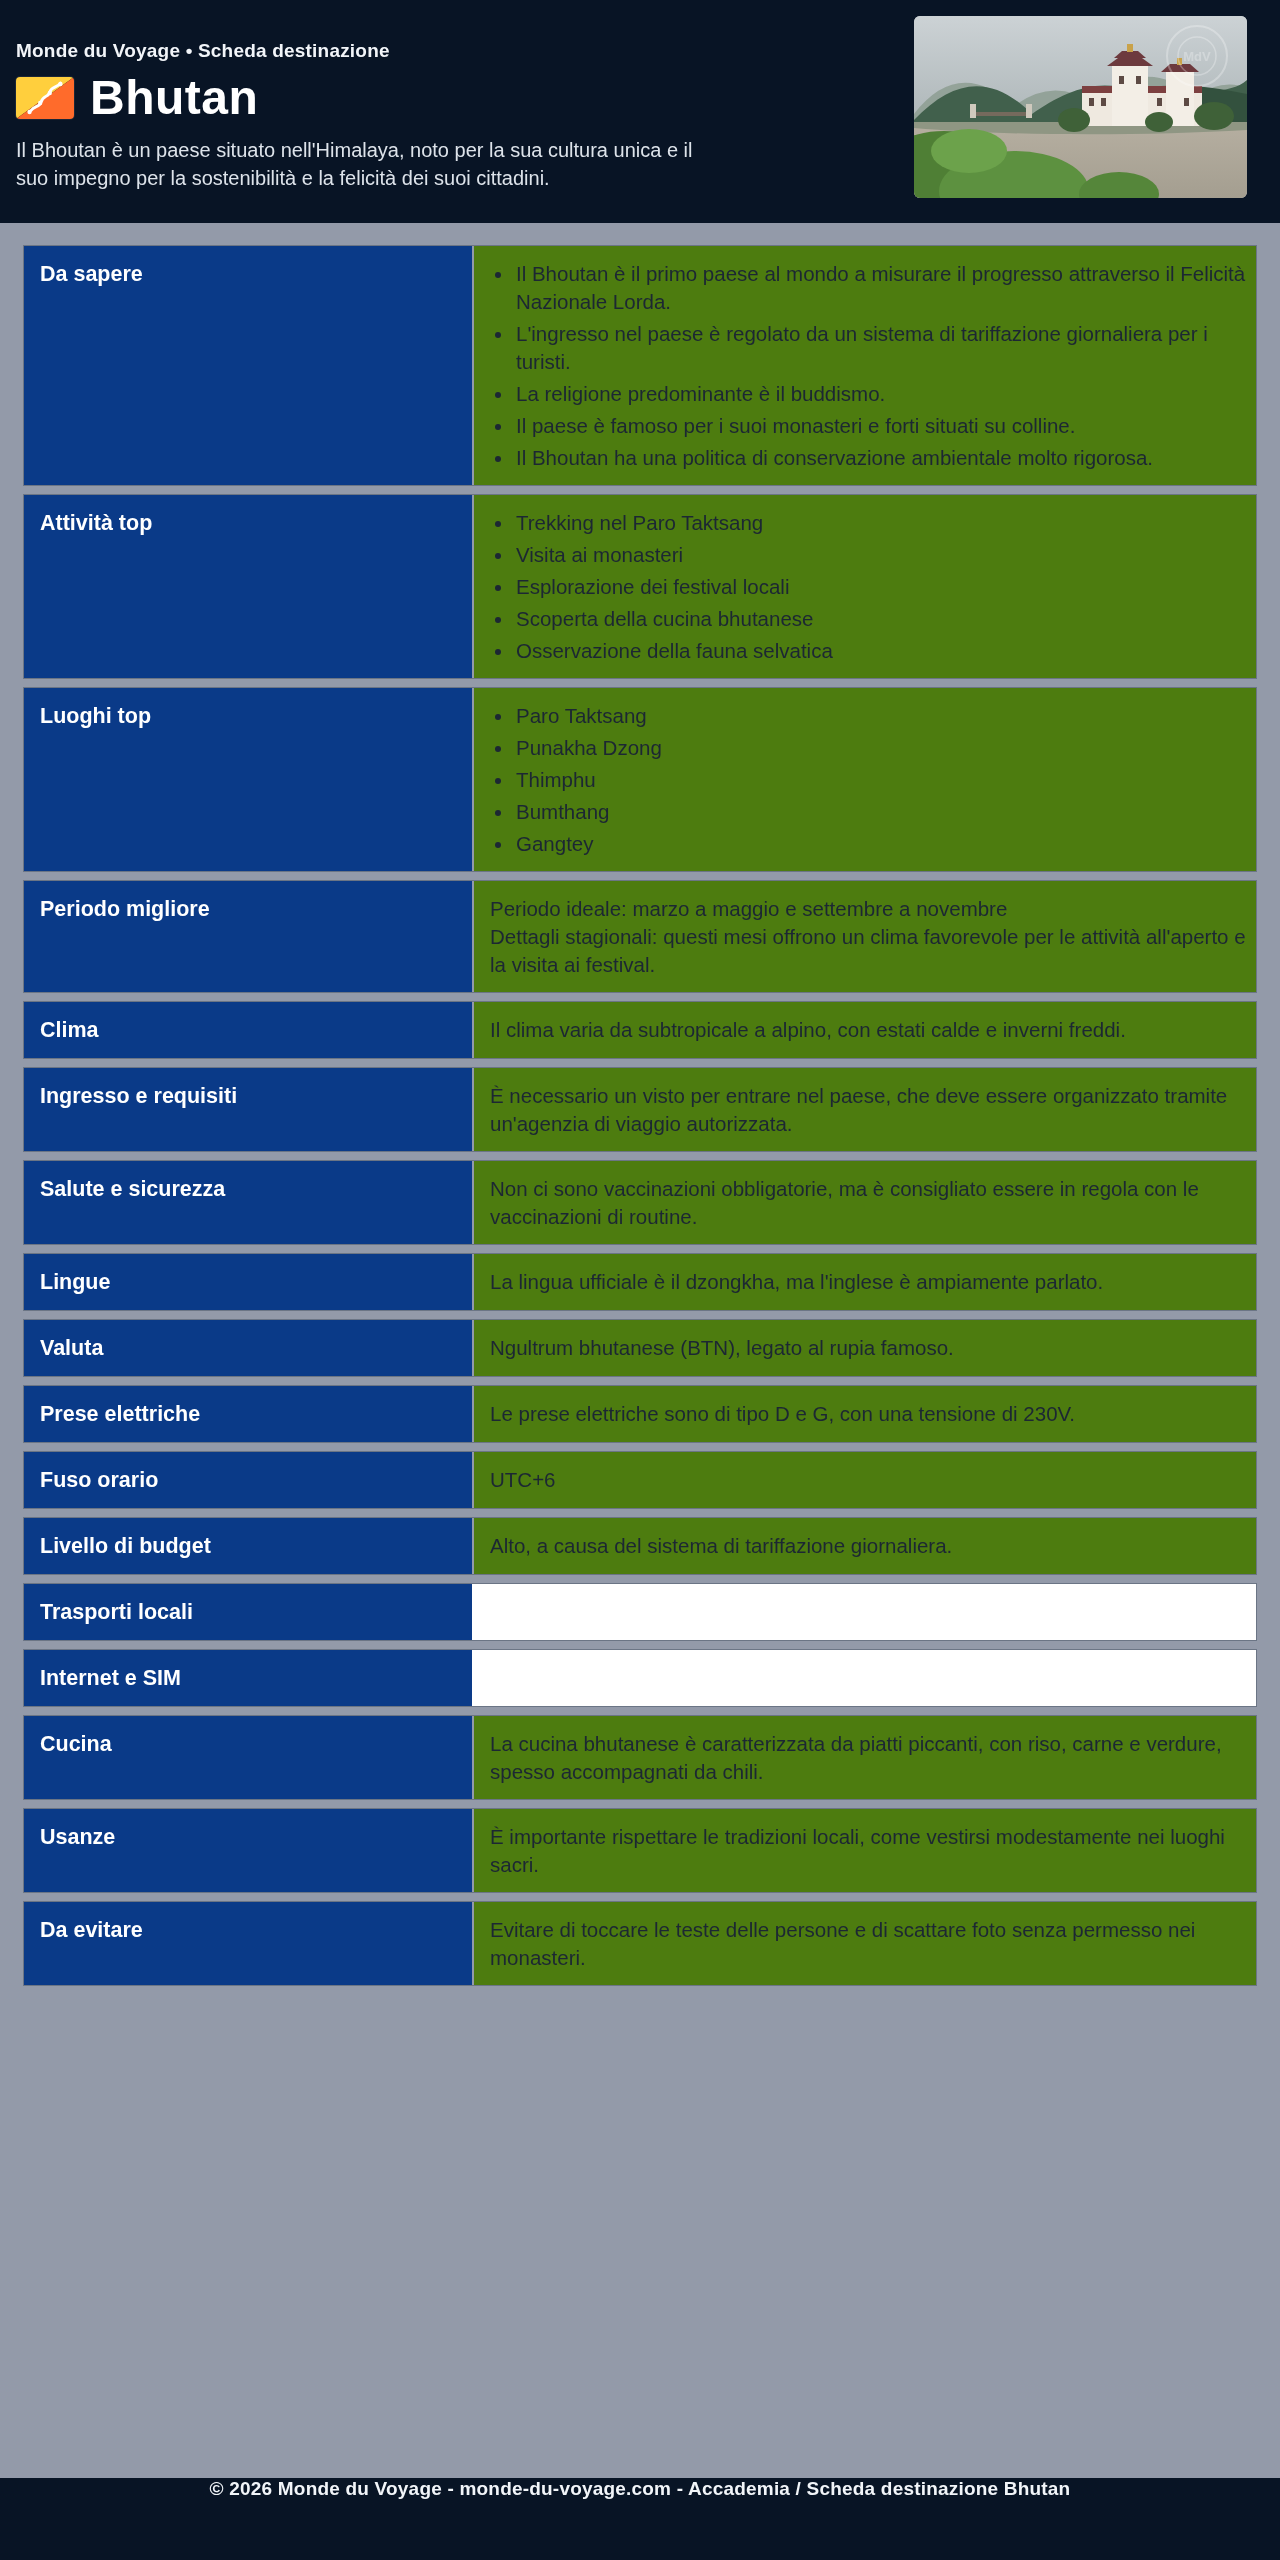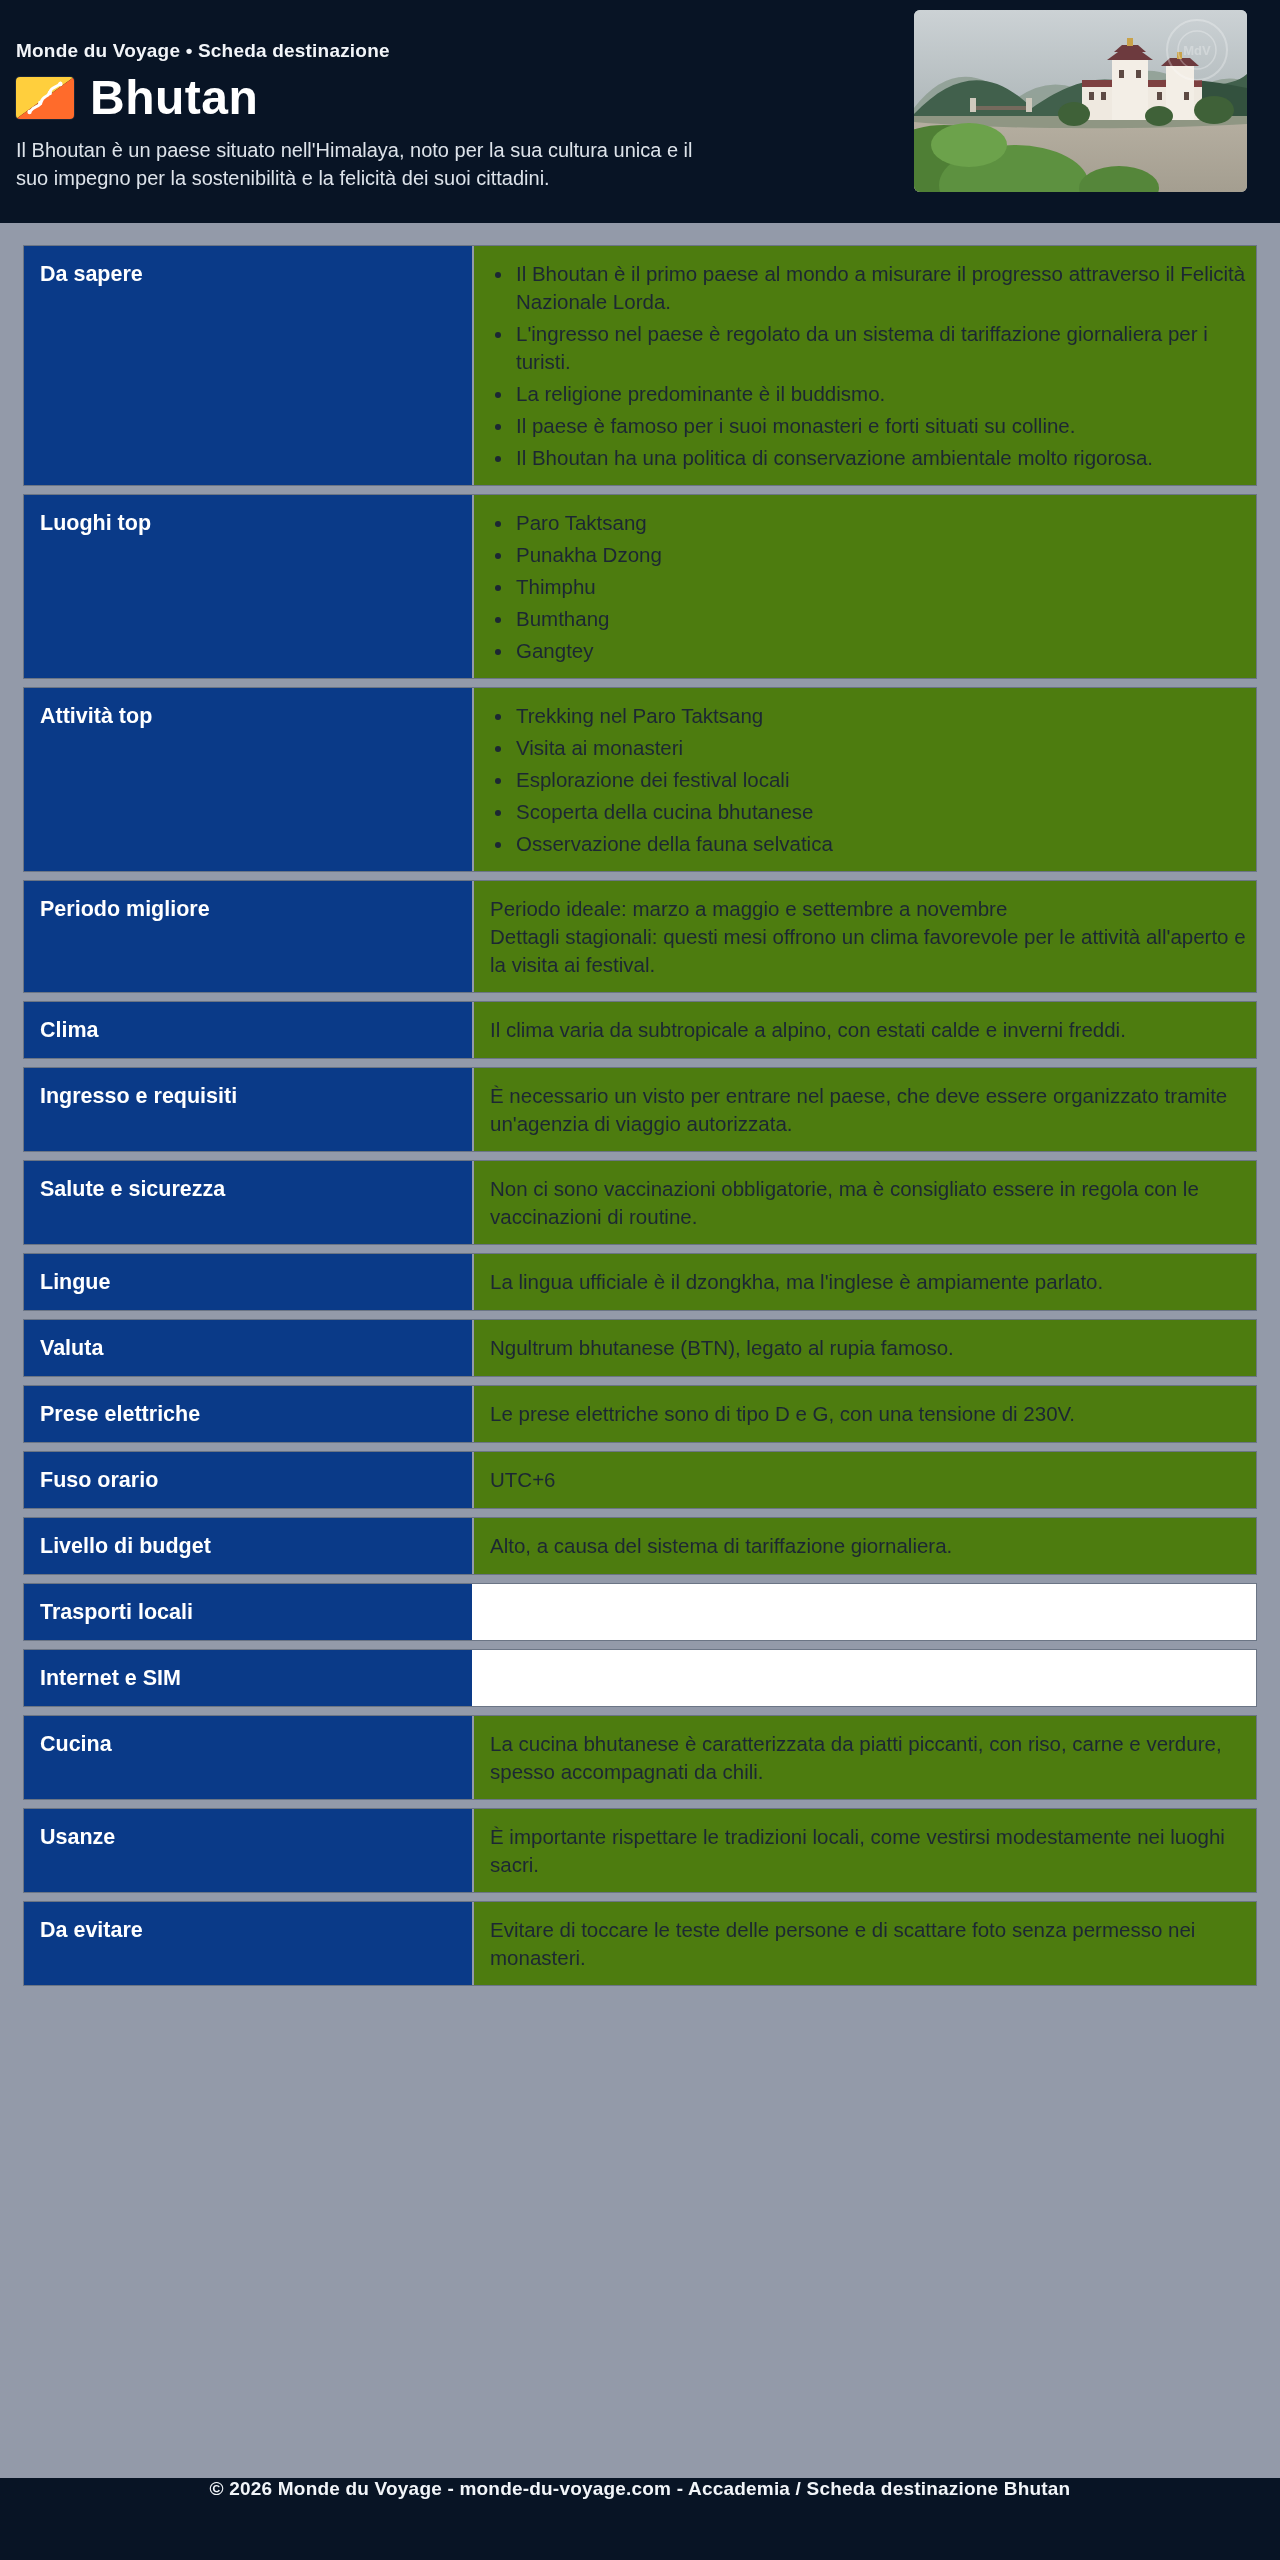--- a/index.html
+++ b/index.html
@@ -39,21 +39,21 @@
   .flag svg{display:block;width:100%;height:100%;}
   h1.page-title{
     font-size:48px;font-weight:bold;color:#ffffff;letter-spacing:.5px;line-height:1;
   }
   .description{
     margin-top:14px;
     font-size:20px;line-height:28px;color:#dde3ea;
     max-width:690px;
   }
   .photo{
-    position:absolute;top:10px;right:33px;
+    position:absolute;top:16px;right:33px;
     width:333px;height:182px;border-radius:6px;overflow:hidden;
     background:#b9c0c3;
   }
   .photo svg{display:block;width:100%;height:100%;}
 
   
   .content{flex:1 1 auto;}
   .info-table{
     margin:22px 23px 0 23px;
     display:flex;flex-direction:column;gap:8px;
@@ -186,46 +186,46 @@
             <li>Il Bhoutan è il primo paese al mondo a misurare il progresso attraverso il Felicità Nazionale Lorda.</li>
             <li>L'ingresso nel paese è regolato da un sistema di tariffazione giornaliera per i turisti.</li>
             <li>La religione predominante è il buddismo.</li>
             <li>Il paese è famoso per i suoi monasteri e forti situati su colline.</li>
             <li>Il Bhoutan ha una politica di conservazione ambientale molto rigorosa.</li>
           </ul>
         </div>
   </div>
 
   <div class="row">
+    <div class="cell-label">Attività top</div>
+    <div class="cell-content">
+          <ul>
+            <li>Trekking nel Paro Taktsang</li>
+            <li>Visita ai monasteri</li>
+            <li>Esplorazione dei festival locali</li>
+            <li>Scoperta della cucina bhutanese</li>
+            <li>Osservazione della fauna selvatica</li>
+          </ul>
+        </div>
+  </div>
+
+  <div class="row">
     <div class="cell-label">Luoghi top</div>
     <div class="cell-content">
           <ul>
             <li>Paro Taktsang</li>
             <li>Punakha Dzong</li>
             <li>Thimphu</li>
             <li>Bumthang</li>
             <li>Gangtey</li>
           </ul>
         </div>
   </div>
 
   <div class="row">
-    <div class="cell-label">Attività top</div>
-    <div class="cell-content">
-          <ul>
-            <li>Trekking nel Paro Taktsang</li>
-            <li>Visita ai monasteri</li>
-            <li>Esplorazione dei festival locali</li>
-            <li>Scoperta della cucina bhutanese</li>
-            <li>Osservazione della fauna selvatica</li>
-          </ul>
-        </div>
-  </div>
-
-  <div class="row">
     <div class="cell-label">Periodo migliore</div>
     <div class="cell-content">
           <p>Periodo ideale: marzo a maggio e settembre a novembre</p>
           <p>Dettagli stagionali: questi mesi offrono un clima favorevole per le attività all'aperto e la visita ai festival.</p>
         </div>
   </div>
 
   <div class="row">
     <div class="cell-label">Clima</div>
     <div class="cell-content">

